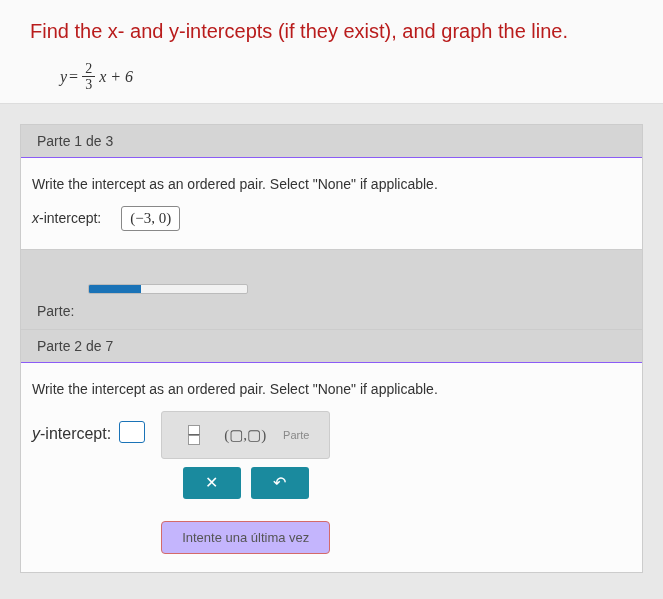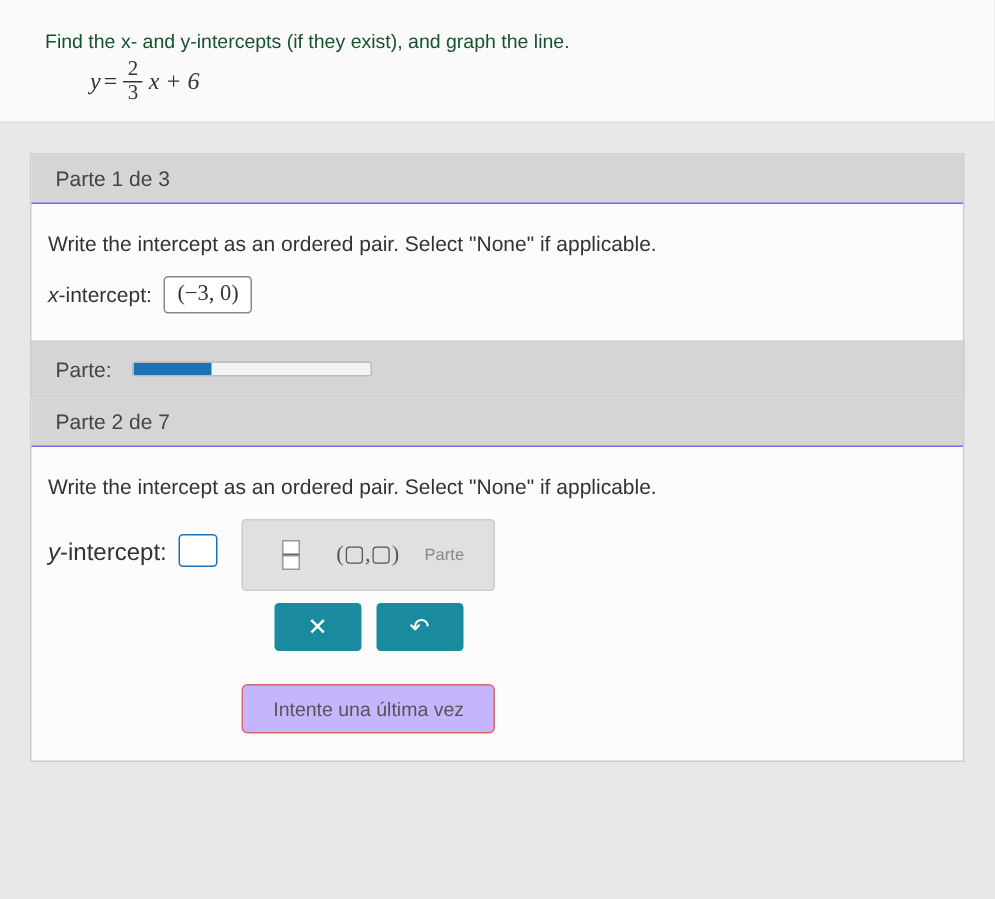--- a/index.html
+++ b/index.html
@@ -13,23 +13,23 @@
     }
     .container {
       padding: 0;
     }
     .question-area {
       background: #fafafa;
       padding: 20px 30px 10px 30px;
       border-bottom: 1px solid #ddd;
     }
     .question-text {
-      font-size: 13px;
-      color: #14532d;
-      margin-bottom: 4px;
+      font-size: 20px;
+      color: #b91c1c;
+      margin-bottom: 18px;
     }
     .equation {
       margin-left: 30px;
       font-family: 'Times New Roman', serif;
       font-style: italic;
       font-size: 16px;
       display: flex;
       align-items: center;
       gap: 2px;
     }
@@ -78,20 +78,21 @@
       font-family: Arial, sans-serif;
     }
     .answer-box {
       border: 1px solid #888;
       border-radius: 3px;
       padding: 3px 8px;
       font-family: 'Times New Roman', serif;
       font-style: normal;
       background: #fff;
       font-size: 15px;
+      margin-left: 12px;
     }
     .input-box {
       border: 1px solid #1a73b7;
       border-radius: 3px;
       width: 26px;
       height: 22px;
       background: #fff;
     }
     .progress-row {
       background: #d5d5d5;
@@ -99,20 +100,21 @@
       display: flex;
       align-items: center;
       gap: 14px;
       border: 1px solid #ccc;
       border-top: none;
       margin-top: 0;
     }
     .progress-label {
       font-size: 14px;
       color: #444;
+      margin-top: 43px;
     }
     .progress-bar {
       width: 160px;
       height: 10px;
       background: #f2f2f2;
       border-radius: 2px;
       overflow: hidden;
       border: 1px solid #bbb;
     }
     .progress-fill {

